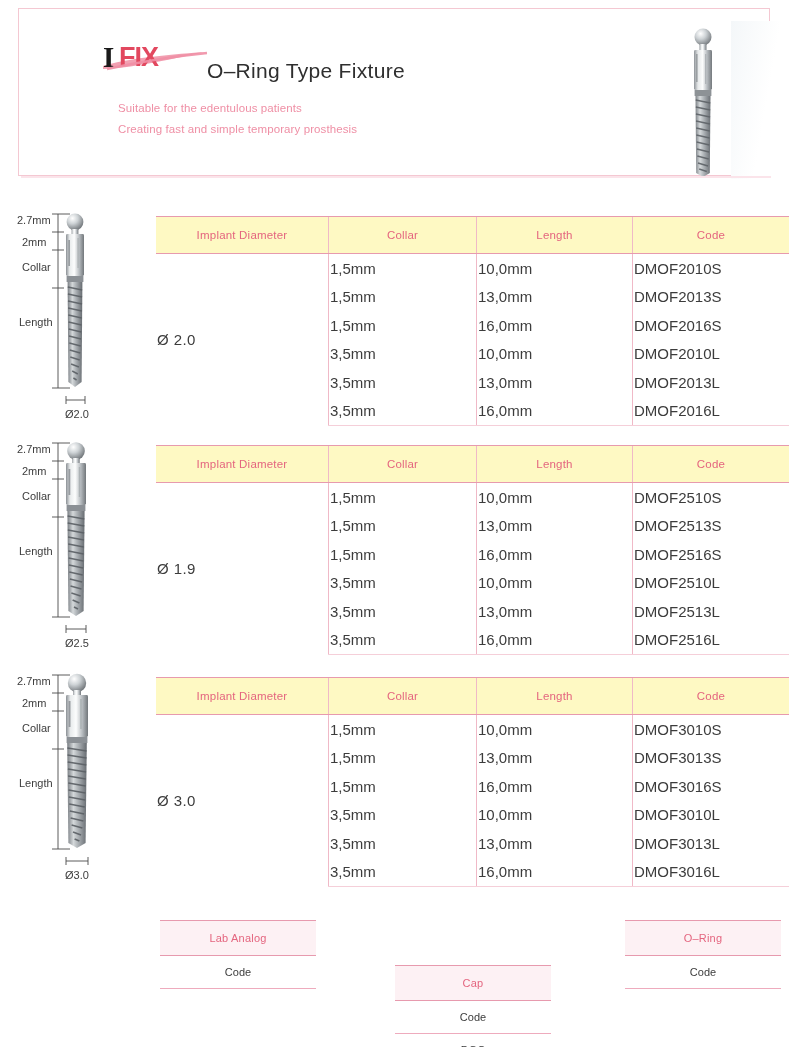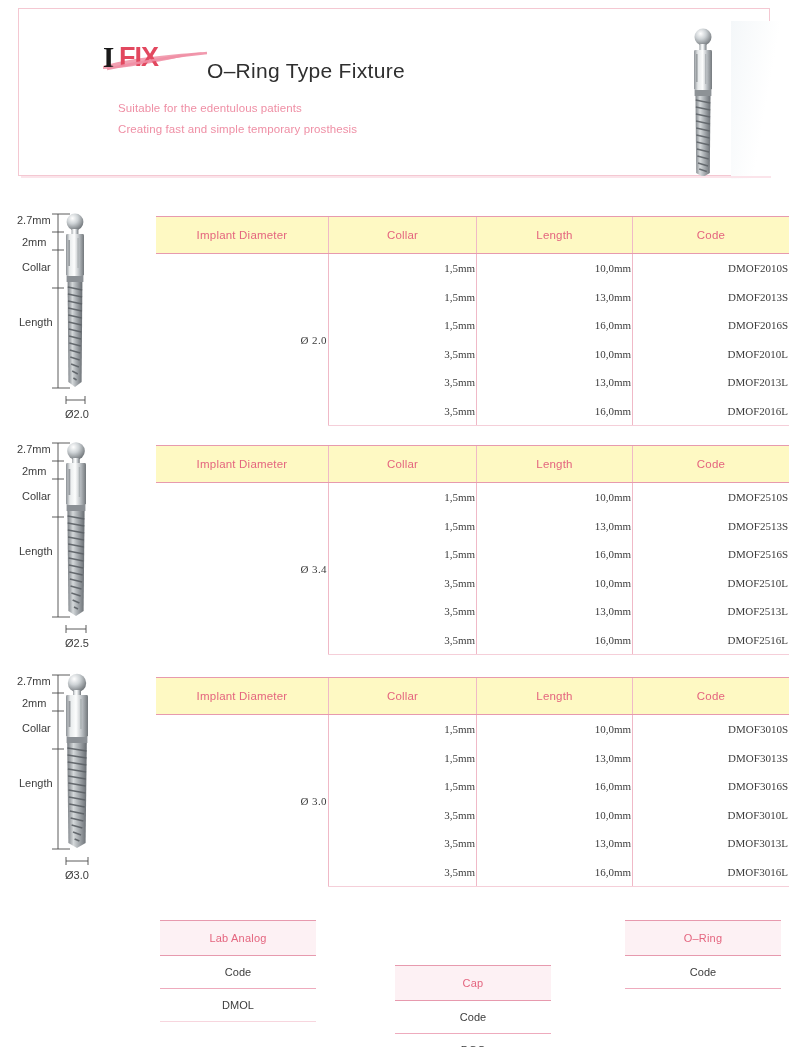--- a/index.html
+++ b/index.html
@@ -113,27 +113,26 @@
     font-weight: normal;
     font-size: 11.5px;
     color: #e4657f;
     background: #fef9c3;
     height: 34px;
     border-top: 1.4px solid #e79aae;
     border-bottom: 1.4px solid #e79aae;
     letter-spacing: 0.2px;
   }
   .spec-table td {
-    font-size: 11px;
+    font-size: 15px;
     color: #3c3c3c;
     height: 26.5px;
-    text-align: right;
+    text-align: left;
     vertical-align: middle;
     background: #ffffff;
-    font-family: Liberation Serif, serif;
   }
   .spec-table .col-dia   { width: 170px; }
   .spec-table .col-collar{ width: 145px; }
   .spec-table .col-len   { width: 153px; }
   .spec-table .col-code  { width: 154px; }
 
   .spec-table .vline-l { border-left: 1px solid #f0b9c7; }
   .spec-table tbody tr:last-child td { border-bottom: 1px solid #f5cfd9; }
 
   .dia-cell {
@@ -416,21 +415,21 @@
     <thead>
       <tr>
         <th class="col-dia">Implant Diameter</th>
         <th class="col-collar vline-l">Collar</th>
         <th class="col-len vline-l">Length</th>
         <th class="col-code vline-l">Code</th>
       </tr>
     </thead>
     <tbody>
       <tr>
-        <td class="dia-cell" rowspan="6">Ø 3.4</td>
+        <td class="dia-cell" rowspan="6">Ø 1.9</td>
         <td class="vline-l">1,5mm</td>
         <td class="vline-l">10,0mm</td>
         <td class="vline-l">DMOF2510S</td>
       </tr>
       <tr>
         <td class="vline-l">1,5mm</td>
         <td class="vline-l">13,0mm</td>
         <td class="vline-l">DMOF2513S</td>
       </tr>
       <tr>
@@ -554,23 +553,20 @@
   <table class="acc-table acc-1">
     <thead>
       <tr>
         <th>Lab Analog</th>
       </tr>
     </thead>
     <tbody>
       <tr>
         <td>Code</td>
       </tr>
-      <tr>
-        <td class="last">DMOL</td>
-      </tr>
     </tbody>
   </table>
 
   <table class="acc-table acc-2">
     <thead>
       <tr>
         <th>Cap</th>
       </tr>
     </thead>
     <tbody>

